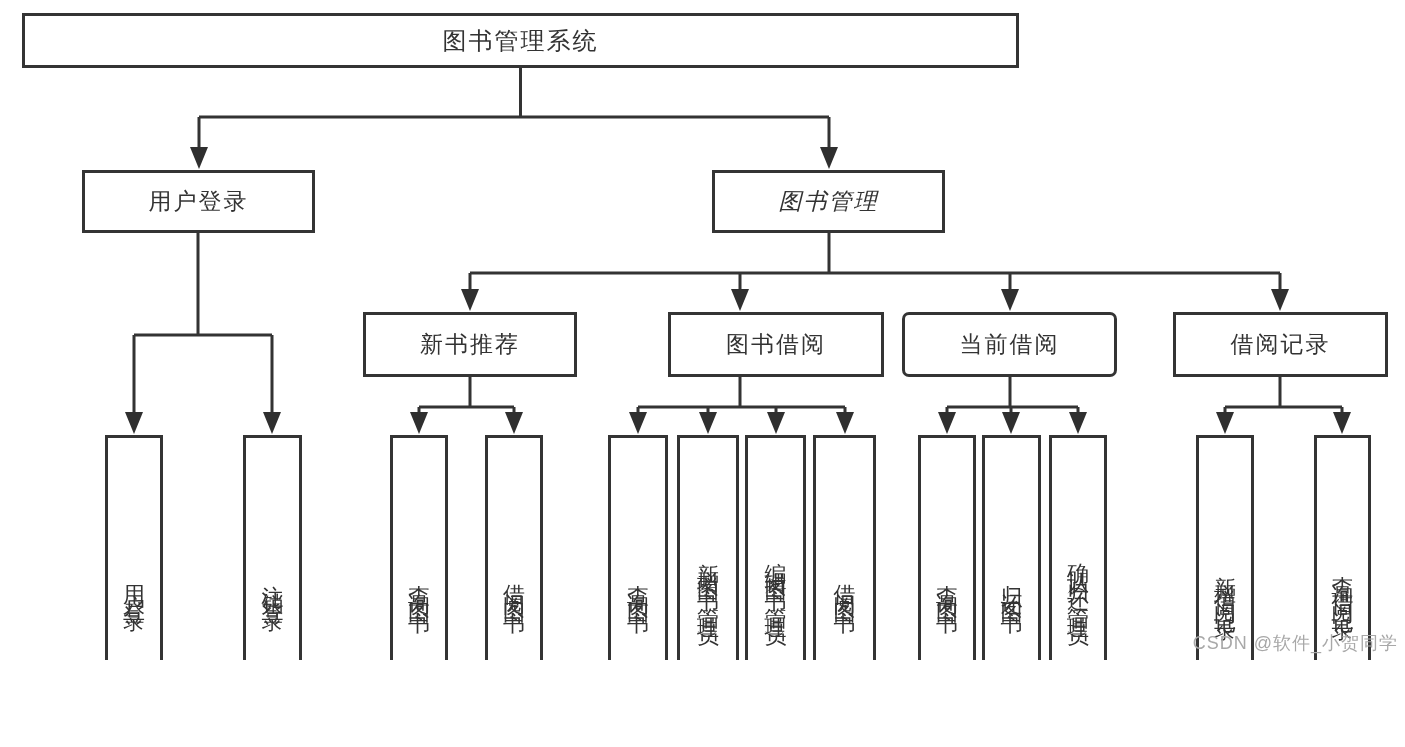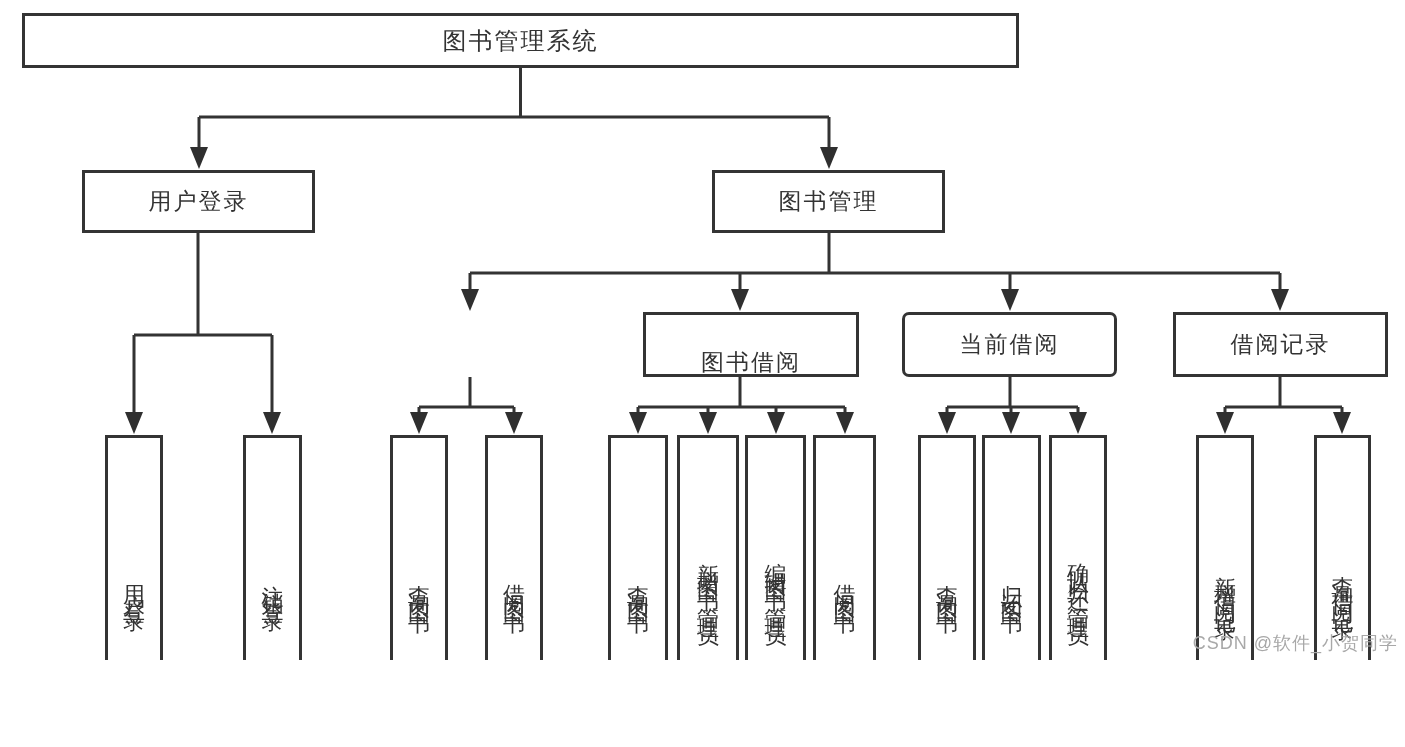--- a/index.html
+++ b/index.html
@@ -111,25 +111,28 @@
     <polygon points="1333,412 1351,412 1342,434"></polygon>
   </svg>
 
   <div class="node root" style="left:22px; top:13px; width:997px; height:55px;">
     <span class="hlabel">图书管理系统</span>
   </div>
 
   <div class="node" style="left:82px; top:170px; width:233px; height:63px;">
     <span class="hlabel">用户登录</span>
   </div>
-  <div class="node" style="left:712px; top:170px; width:233px; height:63px;">
+  <div class="node" style="left:712px; top:170px; width:233px; height:63px;font-style:italic;">
     <span class="hlabel">图书管理</span>
   </div>
 
-  <div class="node" style="left:643px; top:312px; width:216px; height:65px;align-items:flex-end;">
+  <div class="node" style="left:363px; top:312px; width:214px; height:65px;">
+    <span class="hlabel">新书推荐</span>
+  </div>
+  <div class="node" style="left:668px; top:312px; width:216px; height:65px;">
     <span class="hlabel">图书借阅</span>
   </div>
   <div class="node" style="left:902px; top:312px; width:215px; height:65px;border-radius:7px;">
     <span class="hlabel">当前借阅</span>
   </div>
   <div class="node" style="left:1173px; top:312px; width:215px; height:65px;">
     <span class="hlabel">借阅记录</span>
   </div>
 
   <div class="node leaf" style="left:105px; top:435px; width:58px; height:300px;">

